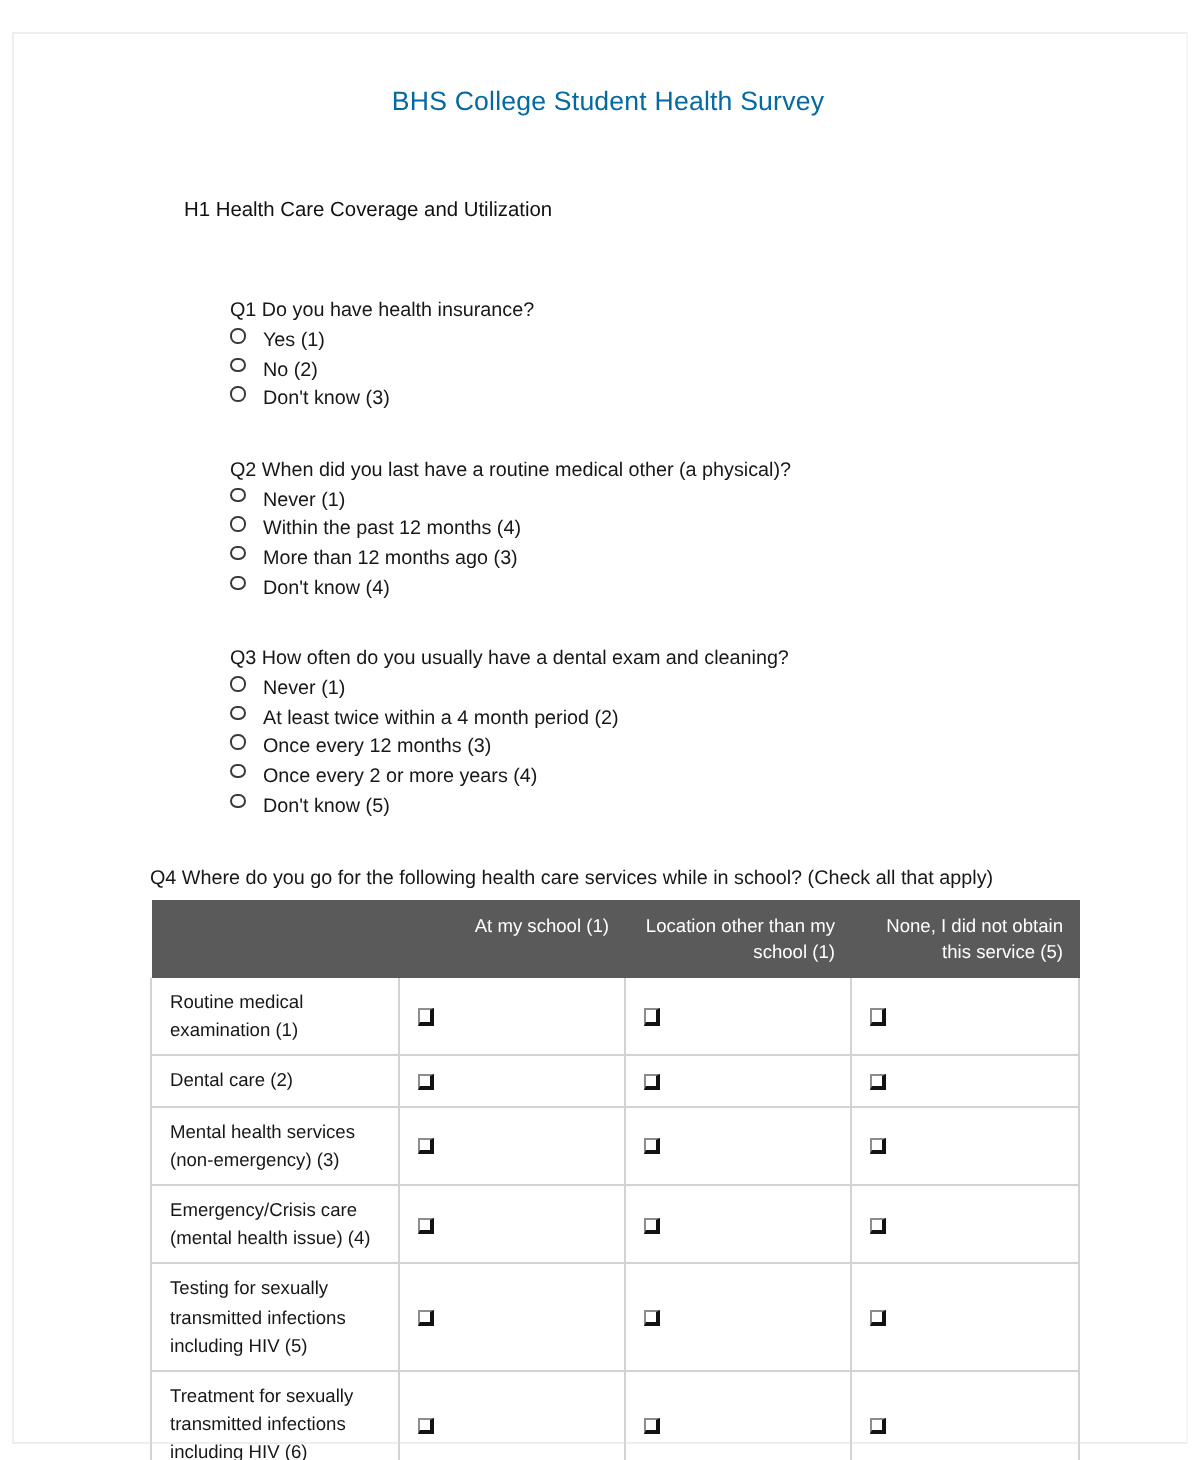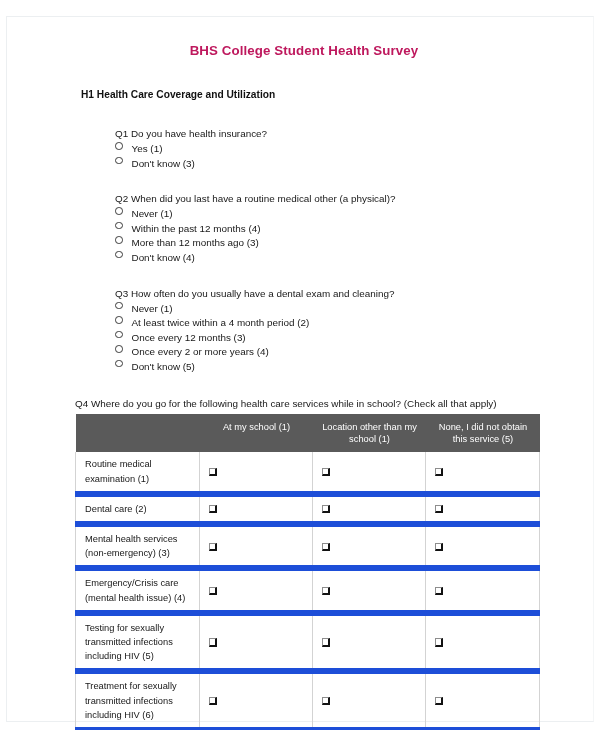--- a/index.html
+++ b/index.html
@@ -34,31 +34,31 @@
   #content {
     position: absolute;
     left: 62px;
     top: 14px;
     width: 470px;
   }
 
   
   .doc-title {
     font-size: 13.3px;
-    font-weight: bold;
+    font-weight: normal;
     text-align: center;
     letter-spacing: .1px;
     margin: 0;
     padding: 12px 0 0 0;
-    color: #be185d;
+    color: #0369a1;
   }
   .section-heading {
     font-size: 10.2px;
-    font-weight: bold;
-    margin: 6px;
+    font-weight: normal;
+    margin: 17px;
     padding: 25px 0 0 6px;
     color: #111111;
   }
 
   
   .question-block { padding: 21px 0 0 6px; margin-left: 40px; }
   .question-text {
     font-size: 9.9px;
     line-height: 13px;
     margin: 0 0 2px 0;
@@ -103,40 +103,40 @@
   table.matrix col.c1 { width: 113px; }
   table.matrix col.c2 { width: 113px; }
   table.matrix col.c3 { width: 114px; }
 
   table.matrix thead th {
     background: #5a5a5a;
     color: #ffffff;
     font-size: 9.3px;
     font-weight: normal;
     line-height: 12.4px;
-    text-align: center;
+    text-align: right;
     vertical-align: top;
     padding: 7px 8px 7px 9px;
     height: 30px;
     box-sizing: border-box;
     border: none;
   }
   table.matrix thead th.blank { padding: 0; }
 
   table.matrix tbody td {
     border: 1px solid #d3d3d3;
     border-top: none;
     font-size: 9.3px;
     line-height: 14.2px;
     color: #171717;
     vertical-align: middle;
     padding: 5px 8px 5px 9px;
     box-sizing: border-box;
   }
-  table.matrix tbody tr td { border-top: 6px solid #1d4ed8; }
+  table.matrix tbody tr td { border-top: 1px solid #1d4ed8; }
   table.matrix tbody tr:first-child td { border-top: none; }
   table.matrix tbody td.cb-cell {
     text-align: left;
     padding-left: 9px;
   }
 
   .checkbox-icon {
     display: inline-block;
     width: 7.6px;
     height: 8.2px;
@@ -158,20 +158,24 @@
     <h1 class="doc-title">BHS College Student Health Survey</h1>
 
     <h2 class="section-heading">H1 Health Care Coverage and Utilization</h2>
 
     <div id="questions-container">
         <div class="question-block">
           <p class="question-text">Q1 Do you have health insurance?</p>
           <div class="option-row">
             <span class="radio-icon"></span>
             <span class="option-label">Yes (1)</span>
+          </div>
+          <div class="option-row">
+            <span class="radio-icon"></span>
+            <span class="option-label">No (2)</span>
           </div>
           <div class="option-row">
             <span class="radio-icon"></span>
             <span class="option-label">Don't know (3)</span>
           </div>
         </div>
         <div class="question-block">
           <p class="question-text">Q2 When did you last have a routine medical other (a physical)?</p>
           <div class="option-row">
             <span class="radio-icon"></span>

